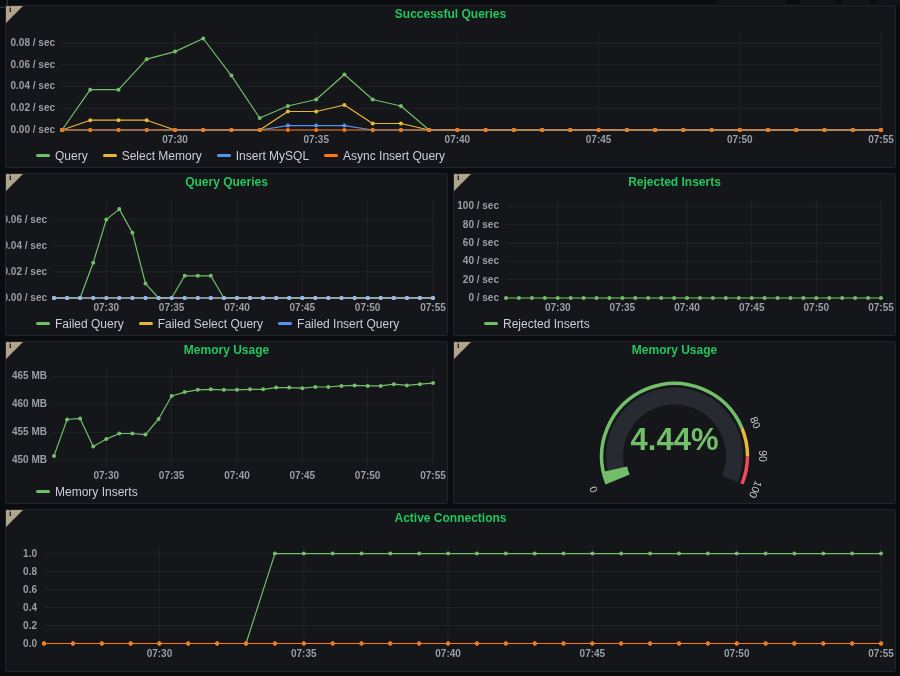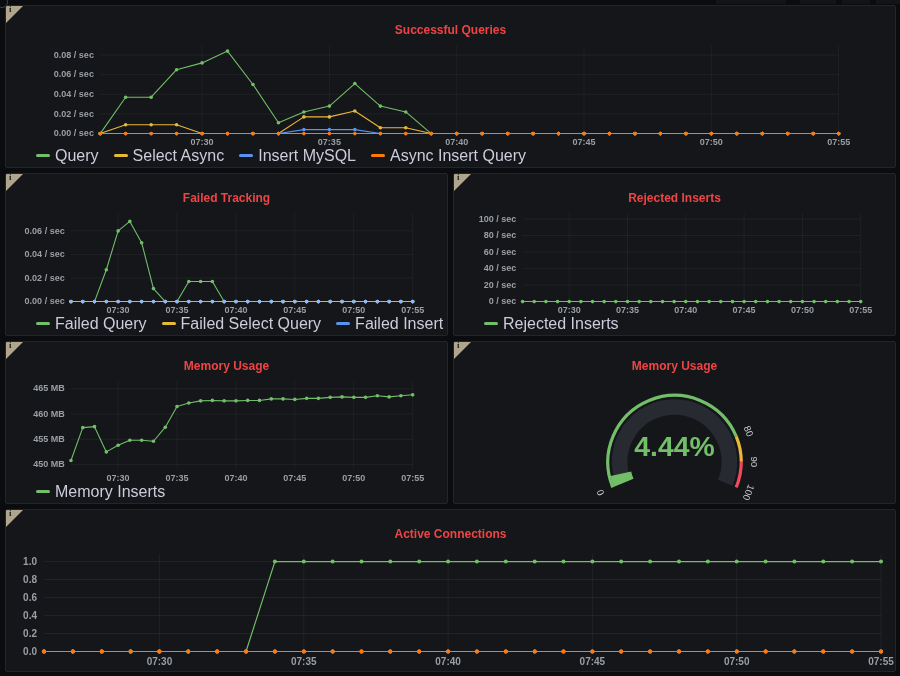--- a/index.html
+++ b/index.html
@@ -19,28 +19,28 @@
   .span2{grid-column:1 / 3;}
   .corner{
     position:absolute;top:0;left:0;width:17px;height:17px;background:#b1a48c;
     clip-path:polygon(0 0,100% 0,0 100%);z-index:3;cursor:pointer;
   }
   .corner .glyph{
     position:absolute;top:-2px;left:3px;font-size:9px;font-weight:700;color:#26282d;
     font-family:"Liberation Serif",serif;
   }
   .panel-title{
-    flex:0 0 auto;margin-top:16px;height:16px;line-height:16px;text-align:center;
-    font-size:12px;font-weight:600;color:#ef4444;cursor:pointer;white-space:nowrap;
+    flex:0 0 auto;margin-top:0;height:16px;line-height:16px;text-align:center;
+    font-size:12px;font-weight:600;color:#22c55e;cursor:pointer;white-space:nowrap;
   }
   .panel-body{flex:1 1 auto;position:relative;min-height:0;}
   svg.chart,svg.gauge{position:absolute;left:0;top:0;width:100%;height:100%;display:block;}
   .legend{
     flex:0 0 auto;display:flex;align-items:center;gap:15px;height:15px;
-    padding:0 6px 4px 30px;font-size:16px;color:#ccccdc;white-space:nowrap;overflow:hidden;
+    padding:0 6px 4px 30px;font-size:12px;color:#ccccdc;white-space:nowrap;overflow:hidden;
   }
   .legend-item{display:flex;align-items:center;gap:5px;cursor:pointer;}
   .legend-swatch{width:14px;height:3px;border-radius:2px;flex:0 0 auto;}
 </style>
 </head>
 <body>
 
 <div class="dashboard">
   <div class="corner-dot"></div>
   <div class="edge-artifact" style="left:716px;width:70px;"></div>
@@ -215,38 +215,38 @@
           </g>
         </svg>
     </div>
     <div class="legend">
         <span class="legend-item">
           <span class="legend-swatch" style="background: rgb(115, 191, 105);"></span>
           <span>Query</span>
         </span>
         <span class="legend-item">
           <span class="legend-swatch" style="background: rgb(234, 184, 57);"></span>
-          <span>Select Async</span>
+          <span>Select Memory</span>
         </span>
         <span class="legend-item">
           <span class="legend-swatch" style="background: rgb(87, 148, 242);"></span>
           <span>Insert MySQL</span>
         </span>
         <span class="legend-item">
           <span class="legend-swatch" style="background: rgb(255, 120, 10);"></span>
           <span>Async Insert Query</span>
         </span>
       </div>
   </section>
 
   <section class="panel">
     <div class="corner">
       <span class="glyph">i</span>
     </div>
-    <div class="panel-title">Failed Tracking</div>
+    <div class="panel-title">Query Queries</div>
     <div class="panel-body">
       <svg class="chart" viewBox="0 0 441 122">
           <g>
             <line x1="100.27586206896552" y1="8" x2="100.27586206896552" y2="106" stroke="rgba(255,255,255,0.05)" stroke-width="1"></line>
             <line x1="165.6206896551724" y1="8" x2="165.6206896551724" y2="106" stroke="rgba(255,255,255,0.05)" stroke-width="1"></line>
             <line x1="230.9655172413793" y1="8" x2="230.9655172413793" y2="106" stroke="rgba(255,255,255,0.05)" stroke-width="1"></line>
             <line x1="296.31034482758616" y1="8" x2="296.31034482758616" y2="106" stroke="rgba(255,255,255,0.05)" stroke-width="1"></line>
             <line x1="361.6551724137931" y1="8" x2="361.6551724137931" y2="106" stroke="rgba(255,255,255,0.05)" stroke-width="1"></line>
             <line x1="427" y1="8" x2="427" y2="106" stroke="rgba(255,255,255,0.05)" stroke-width="1"></line>
             <line x1="48" y1="106" x2="427" y2="106" stroke="rgba(255,255,255,0.06)" stroke-width="1"></line>

